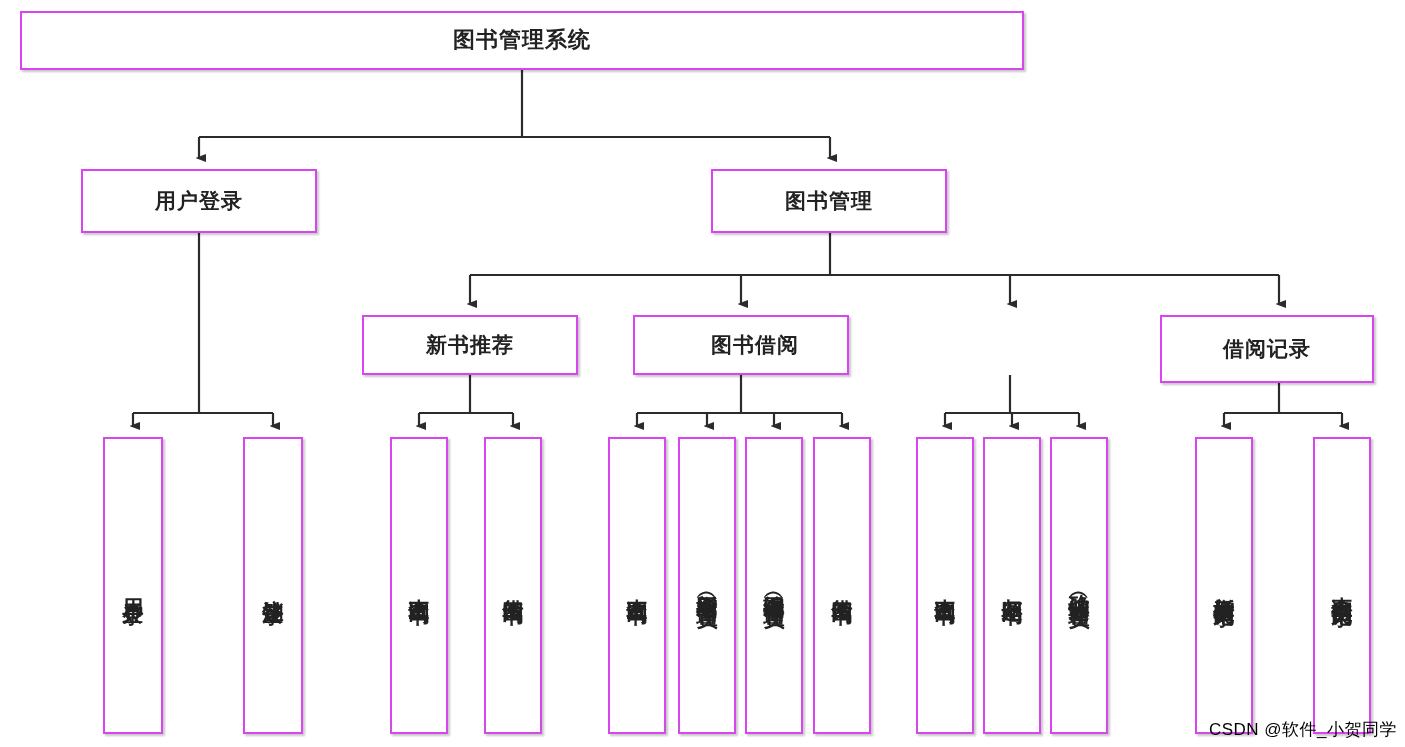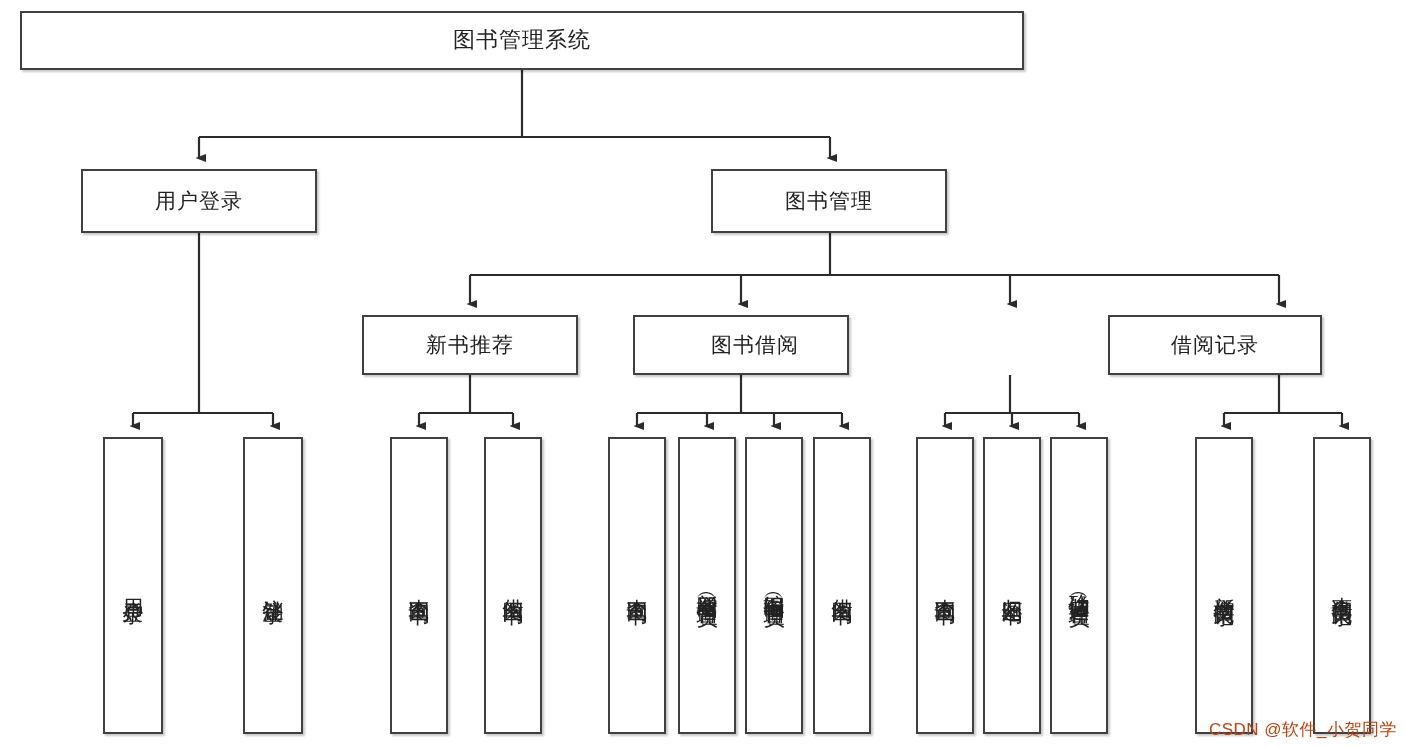--- a/index.html
+++ b/index.html
@@ -22,26 +22,27 @@
     left: 0;
     top: 0;
     width: 1405px;
     height: 747px;
     pointer-events: none;
   }
   .node {
     position: absolute;
     box-sizing: border-box;
     background: #ffffff;
-    border: 2px solid #404040;
+    border: 2px solid #d946ef;
     box-shadow: 2px 2px 2px rgba(0,0,0,0.22);
     display: flex;
     align-items: center;
     justify-content: center;
     color: #222222;
+    font-weight: bold;
   }
   .node.horizontal {
     font-size: 21px;
     line-height: 1.2;
     letter-spacing: 1px;
     white-space: nowrap;
   }
   .node.vertical {
     writing-mode: vertical-rl;
     text-orientation: upright;
@@ -56,21 +57,21 @@
     text-orientation: upright;
     white-space: normal;
     max-height: 100%;
   }
   .node.root { font-size: 22px; }
   .watermark {
     position: absolute;
     right: 8px;
     bottom: 6px;
     font-size: 17px;
-    color: #c2410c;
+    color: #000000;
     letter-spacing: 0.5px;
     white-space: nowrap;
   }
 </style>
 </head>
 <body>
 
 <div id="canvas">
 
   <svg id="wires" viewBox="0 0 1405 747" xmlns="http://www.w3.org/2000/svg">
@@ -133,21 +134,21 @@
   <div class="node horizontal" style="left:362px; top:315px; width:216px; height:60px;">
     <span class="nlabel">新书推荐</span>
   </div>
 
   <div class="node horizontal" style="left:711px; top:169px; width:236px; height:64px;">
     <span class="nlabel">图书管理</span>
   </div>
   <div class="node horizontal" style="left:633px; top:315px; width:216px; height:60px;padding-left:28px;">
     <span class="nlabel">图书借阅</span>
   </div>
-  <div class="node horizontal" style="left:1108px; top:315px; width:214px; height:60px;">
+  <div class="node horizontal" style="left:1160px; top:315px; width:214px; height:68px;">
     <span class="nlabel">借阅记录</span>
   </div>
 
   <div class="node vertical" style="left:103px; top:437px; width:60px; height:297px;">
     <span class="nlabel">用户登录</span>
   </div>
   <div class="node vertical" style="left:243px; top:437px; width:60px; height:297px;">
     <span class="nlabel">注销登录</span>
   </div>
 

